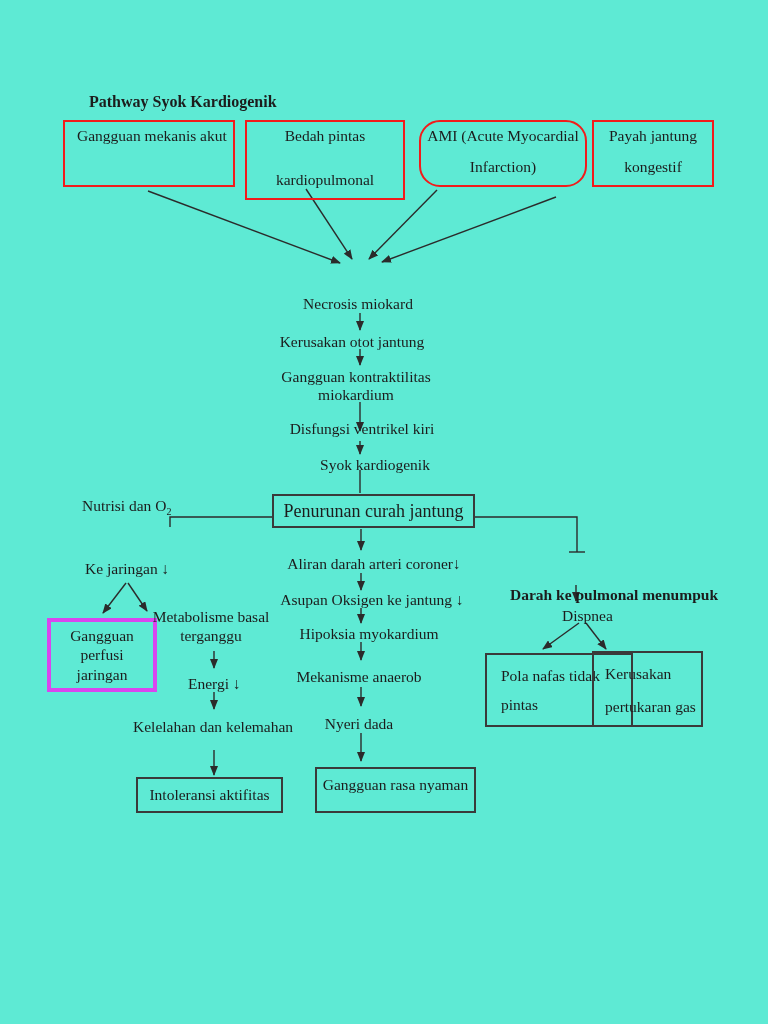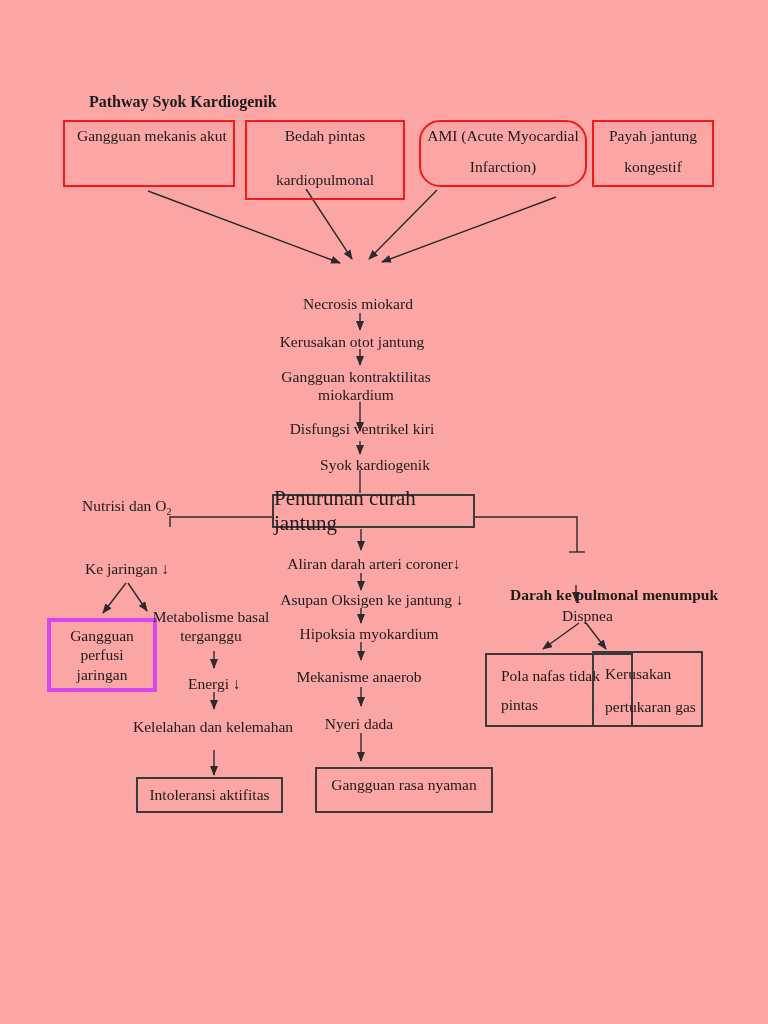--- a/index.html
+++ b/index.html
@@ -1,16 +1,16 @@
 <!DOCTYPE html>
 <html><head>
 <meta charset="utf-8">
 <style>
   html,body{margin:0;padding:0;background:#ffffff;}
-  .page{position:relative;width:768px;height:1024px;background:#fca5a5;overflow:hidden;
+  .page{position:relative;width:768px;height:1024px;background:#5eead4;overflow:hidden;
         font-family:"Liberation Serif","DejaVu Serif",serif;color:#1c1c1c;}
   .lines-layer{position:absolute;left:0;top:0;width:768px;height:1024px;}
   .node{position:absolute;font-size:15.5px;line-height:18px;white-space:nowrap;}
   .ctr{transform:translateX(-50%);text-align:center;}
   .title{font-weight:bold;font-size:16px;}
   .box{position:absolute;box-sizing:border-box;background:transparent;}
   .rbox{border:2px solid #f21b1b;}
   .kbox{border:2px solid #3a3a3a;}
   .gbox{border:4px solid #d946ef;}
   .topbox{display:flex;flex-direction:column;justify-content:space-between;
@@ -86,21 +86,21 @@
 
   <div class="node ctr" style="left:358px;top:295px;">Necrosis miokard</div>
   <div class="node ctr" style="left:352px;top:333px;">Kerusakan otot jantung</div>
   <div class="node ctr" style="left:356px;top:368px;">
     <div>Gangguan kontraktilitas</div>
     <div>miokardium</div>
   </div>
   <div class="node ctr" style="left:362px;top:420px;">Disfungsi ventrikel kiri</div>
   <div class="node ctr" style="left:375px;top:456px;">Syok kardiogenik</div>
 
-  <div class="box kbox vcenter" style="left:272px;top:494px;width:203px;height:34px;font-size:21px;">
+  <div class="box kbox vcenter" style="left:272px;top:494px;width:203px;height:34px;font-size:18px;">
     <span>Penurunan curah jantung</span>
   </div>
 
   <div class="node" style="left:82px;top:497px;">
     <span>Nutrisi dan O</span><sub>2</sub>
   </div>
   <div class="node" style="left:85px;top:560px;">Ke jaringan ↓</div>
 
   <div class="box gbox vcenter" style="left:47px;top:618px;width:110px;height:74px;font-size:15.5px;line-height:19.5px;">
     <span>Gangguan</span>
@@ -118,21 +118,21 @@
   <div class="box kbox vcenter" style="left:136px;top:777px;width:147px;height:36px;font-size:15.5px;">
     <span>Intoleransi aktifitas</span>
   </div>
 
   <div class="node ctr" style="left:374px;top:555px;">Aliran darah arteri coroner↓</div>
   <div class="node ctr" style="left:372px;top:591px;">Asupan Oksigen ke jantung ↓</div>
   <div class="node ctr" style="left:369px;top:625px;">Hipoksia myokardium</div>
   <div class="node ctr" style="left:359px;top:668px;">Mekanisme anaerob</div>
   <div class="node ctr" style="left:359px;top:715px;">Nyeri dada</div>
 
-  <div class="box kbox" style="left:315px;top:767px;width:178px;height:46px;font-size:15.5px;text-align:center;padding-top:7px;">
+  <div class="box kbox" style="left:315px;top:767px;width:161px;height:46px;font-size:15.5px;text-align:center;padding-top:7px;">
     <span>Gangguan rasa nyaman</span>
   </div>
 
   <div class="node" style="left:510px;top:586px;font-weight:bold;">Darah ke pulmonal menumpuk</div>
   <div class="node" style="left:562px;top:607px;">Dispnea</div>
 
   <div class="box kbox" style="left:437px;top:653px;width:148px;height:74px;font-size:15.5px;line-height:29px;padding:6px 0 0 14px;margin-left:48px;">
     <div>Pola nafas tidak</div>
     <div>pintas</div>
   </div>

